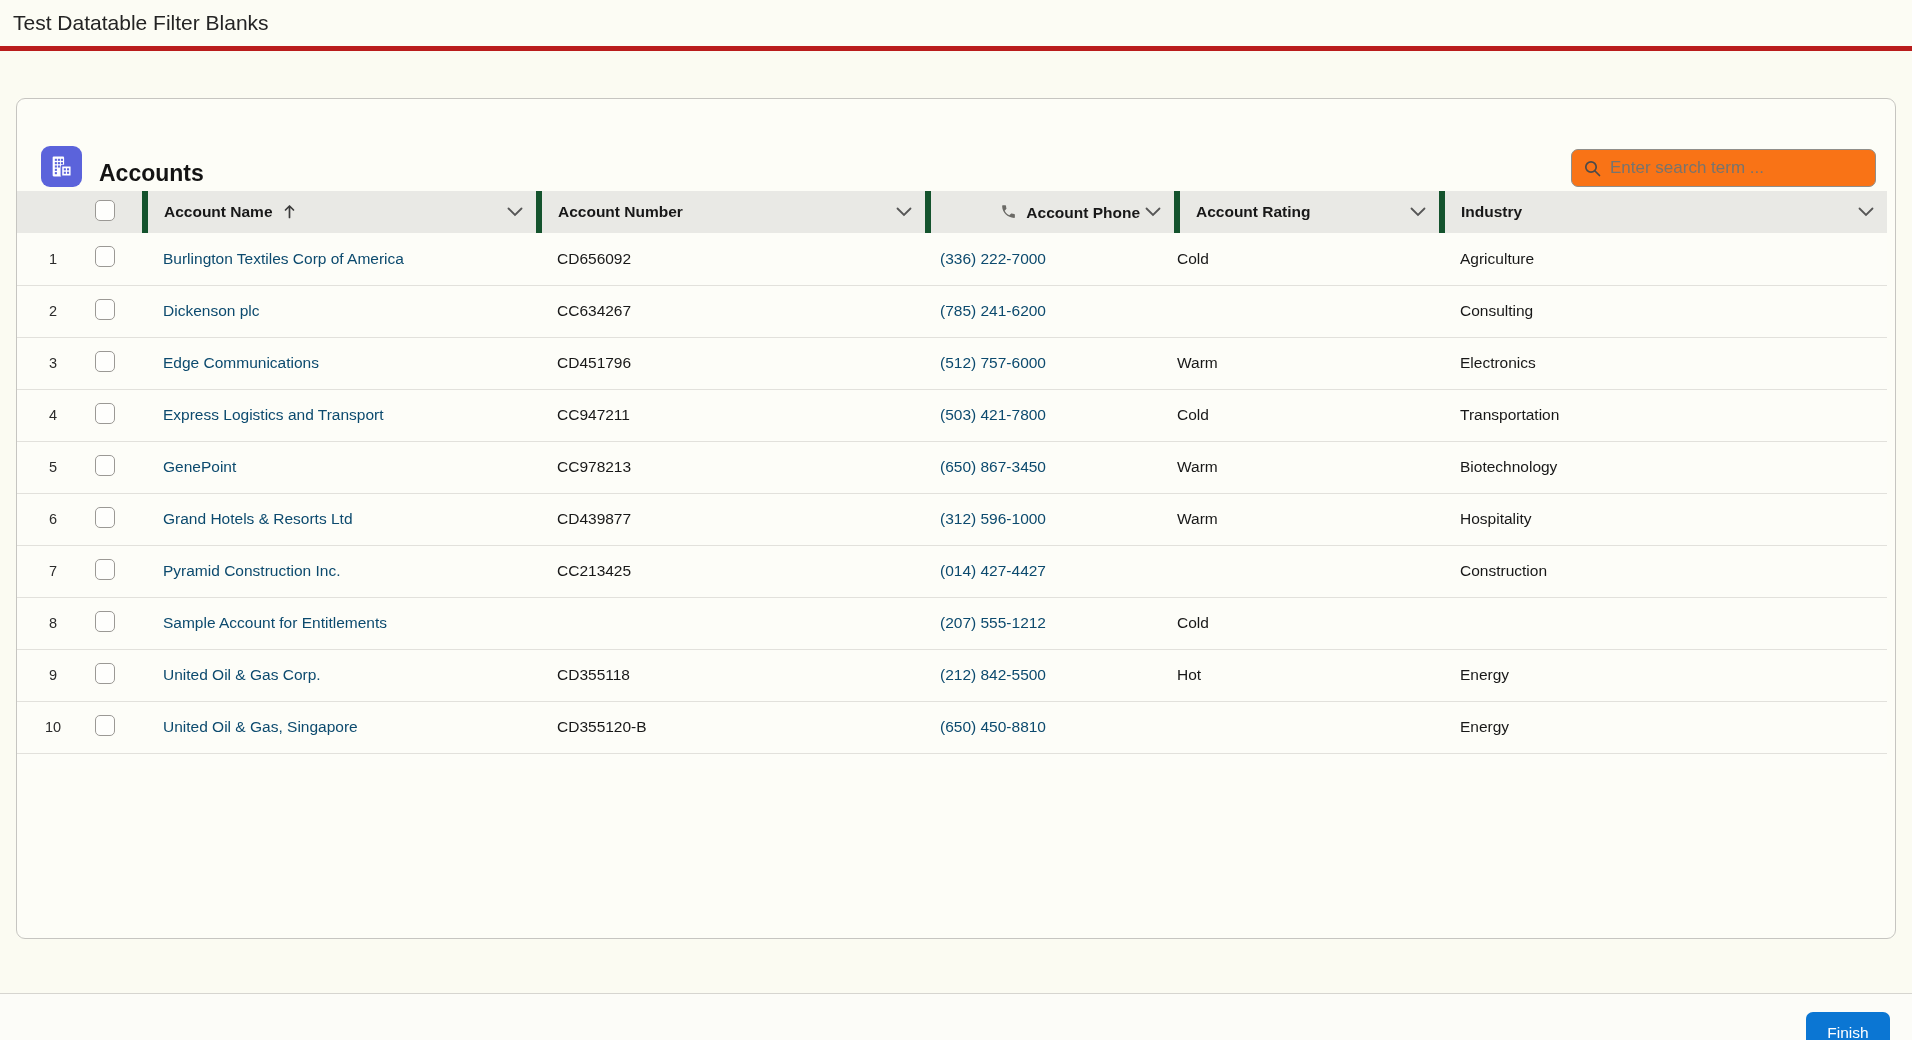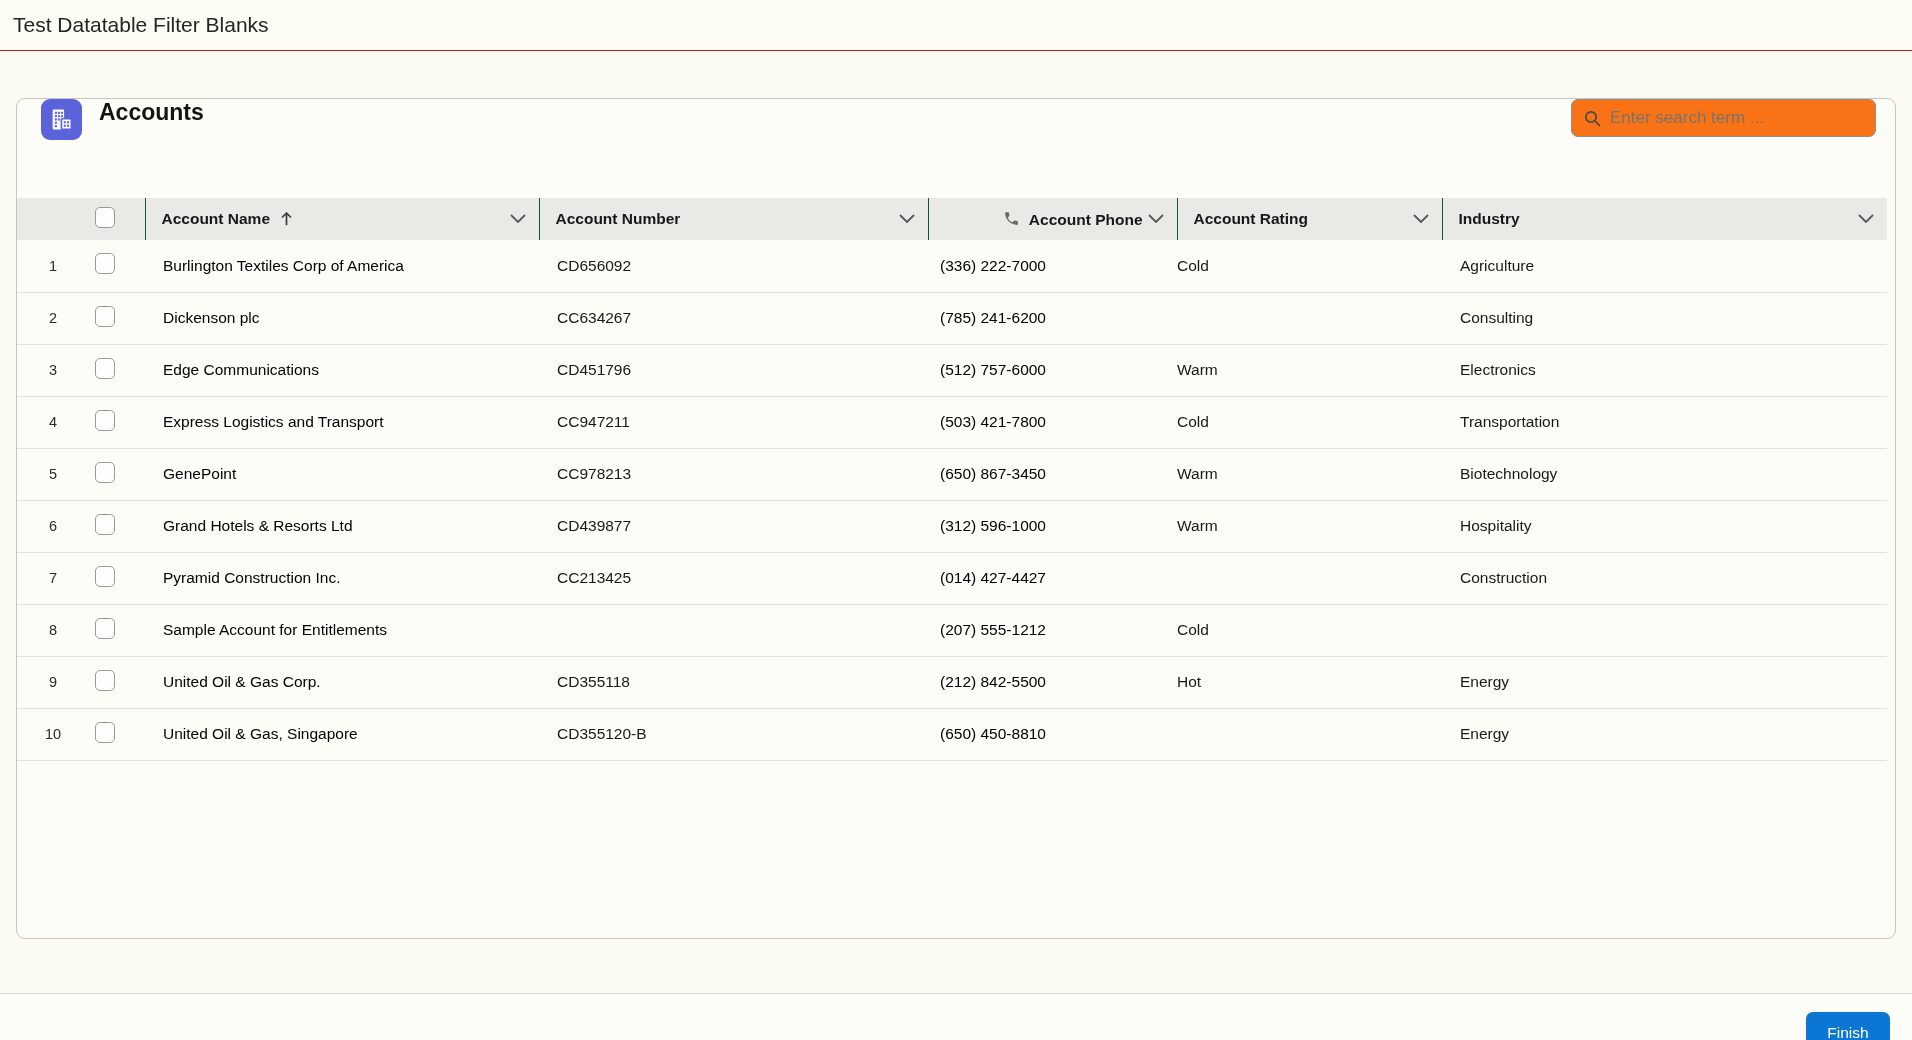--- a/index.html
+++ b/index.html
@@ -3,30 +3,30 @@
 <meta charset="utf-8">
 <style>
   html,body{margin:0;padding:0;}
   body{
     width:1912px;height:1040px;position:relative;overflow:hidden;
     background:#fbfbf2;color:#181818;
     font-family:"Liberation Sans", sans-serif;
   }
   .titlebar{
     height:51px;display:flex;align-items:center;padding:0 13px;
-    background:#fcfcf4;border-bottom:1px solid #b91c1c;box-sizing:border-box;
+    background:#fcfcf4;border-bottom:5px solid #b91c1c;box-sizing:border-box;
   }
   .titlebar .title-text{font-size:21px;color:#242424;}
 
   .card{
     position:absolute;left:16px;right:16px;top:98px;height:841px;
     background:#fdfdf7;border:1px solid #c6c5c1;border-radius:9px;
     box-sizing:border-box;overflow:hidden;
   }
-  .card-header{height:88px;display:flex;align-items:flex-start;padding:0 19px 11px 24px;}
+  .card-header{height:88px;display:flex;align-items:flex-end;padding:0 19px 4px 24px;}
   .obj-icon{
     width:41px;height:41px;border-radius:9px;background:#5b63db;
     display:flex;align-items:center;justify-content:center;margin-right:17px;flex:0 0 auto;
   }
   .card-title{font-size:23px;font-weight:bold;margin:0;color:#131313;}
   .search-box{
     margin-left:auto;width:305px;height:38px;box-sizing:border-box;
     border:1px solid #908e8a;border-radius:7px;background:#f97316;
     display:flex;align-items:center;padding:0 10px;
   }
@@ -40,36 +40,36 @@
   .table-wrap{margin-right:8px;}
   table{width:100%;border-collapse:collapse;table-layout:fixed;}
   col.c-num{width:72px;} col.c-cb{width:56px;} col.c-name{width:394px;}
   col.c-number{width:389px;} col.c-phone{width:249px;} col.c-rating{width:265px;}
 
   thead th{
     background:#e9e9e5;height:42px;position:relative;box-sizing:border-box;
     font-size:15.5px;font-weight:bold;color:#181818;text-align:left;
     padding:0 34px 0 16px;white-space:nowrap;overflow:hidden;
   }
-  thead th.sep{border-left:1px solid #14532d;}
+  thead th.sep{border-left:6px solid #14532d;}
   thead th .chev{position:absolute;right:13px;top:50%;transform:translateY(-50%);}
   thead th .sort-arrow{margin-left:10px;vertical-align:-2px;}
   thead th .ph-ic{margin-right:9px;vertical-align:-2px;}
   th.h-phone{padding-left:10px;text-align:right;}
 
   tbody td{
     height:52px;border-bottom:1px solid #e2e1dc;background:#fdfdf8;
     font-size:15.5px;color:#181818;vertical-align:middle;box-sizing:border-box;
     padding:0 8px 0 18px;white-space:nowrap;overflow:hidden;
   }
   td.num{text-align:center;font-size:14.5px;color:#2b2b2b;padding:0;}
   td.cb{padding:0 0 0 6px;}
   td.phone{padding-left:12px;}
   td.rating{text-align:left;padding:0;}
-  a.cell-link{color:#000000;text-decoration:none;cursor:pointer;}
+  a.cell-link{color:#0c4a6e;text-decoration:none;cursor:pointer;}
 
   .checkbox{
     display:inline-block;width:20px;height:21px;border:1px solid #9b9995;
     border-radius:5px;background:#fefefc;box-sizing:border-box;cursor:pointer;
   }
   .bottom-strip{height:15px;background:#fdfdf8;}
 
   .footer{
     position:absolute;left:0;right:0;top:993px;height:78px;box-sizing:border-box;
     background:#fcfcf8;border-top:1px solid #d6d5d0;

